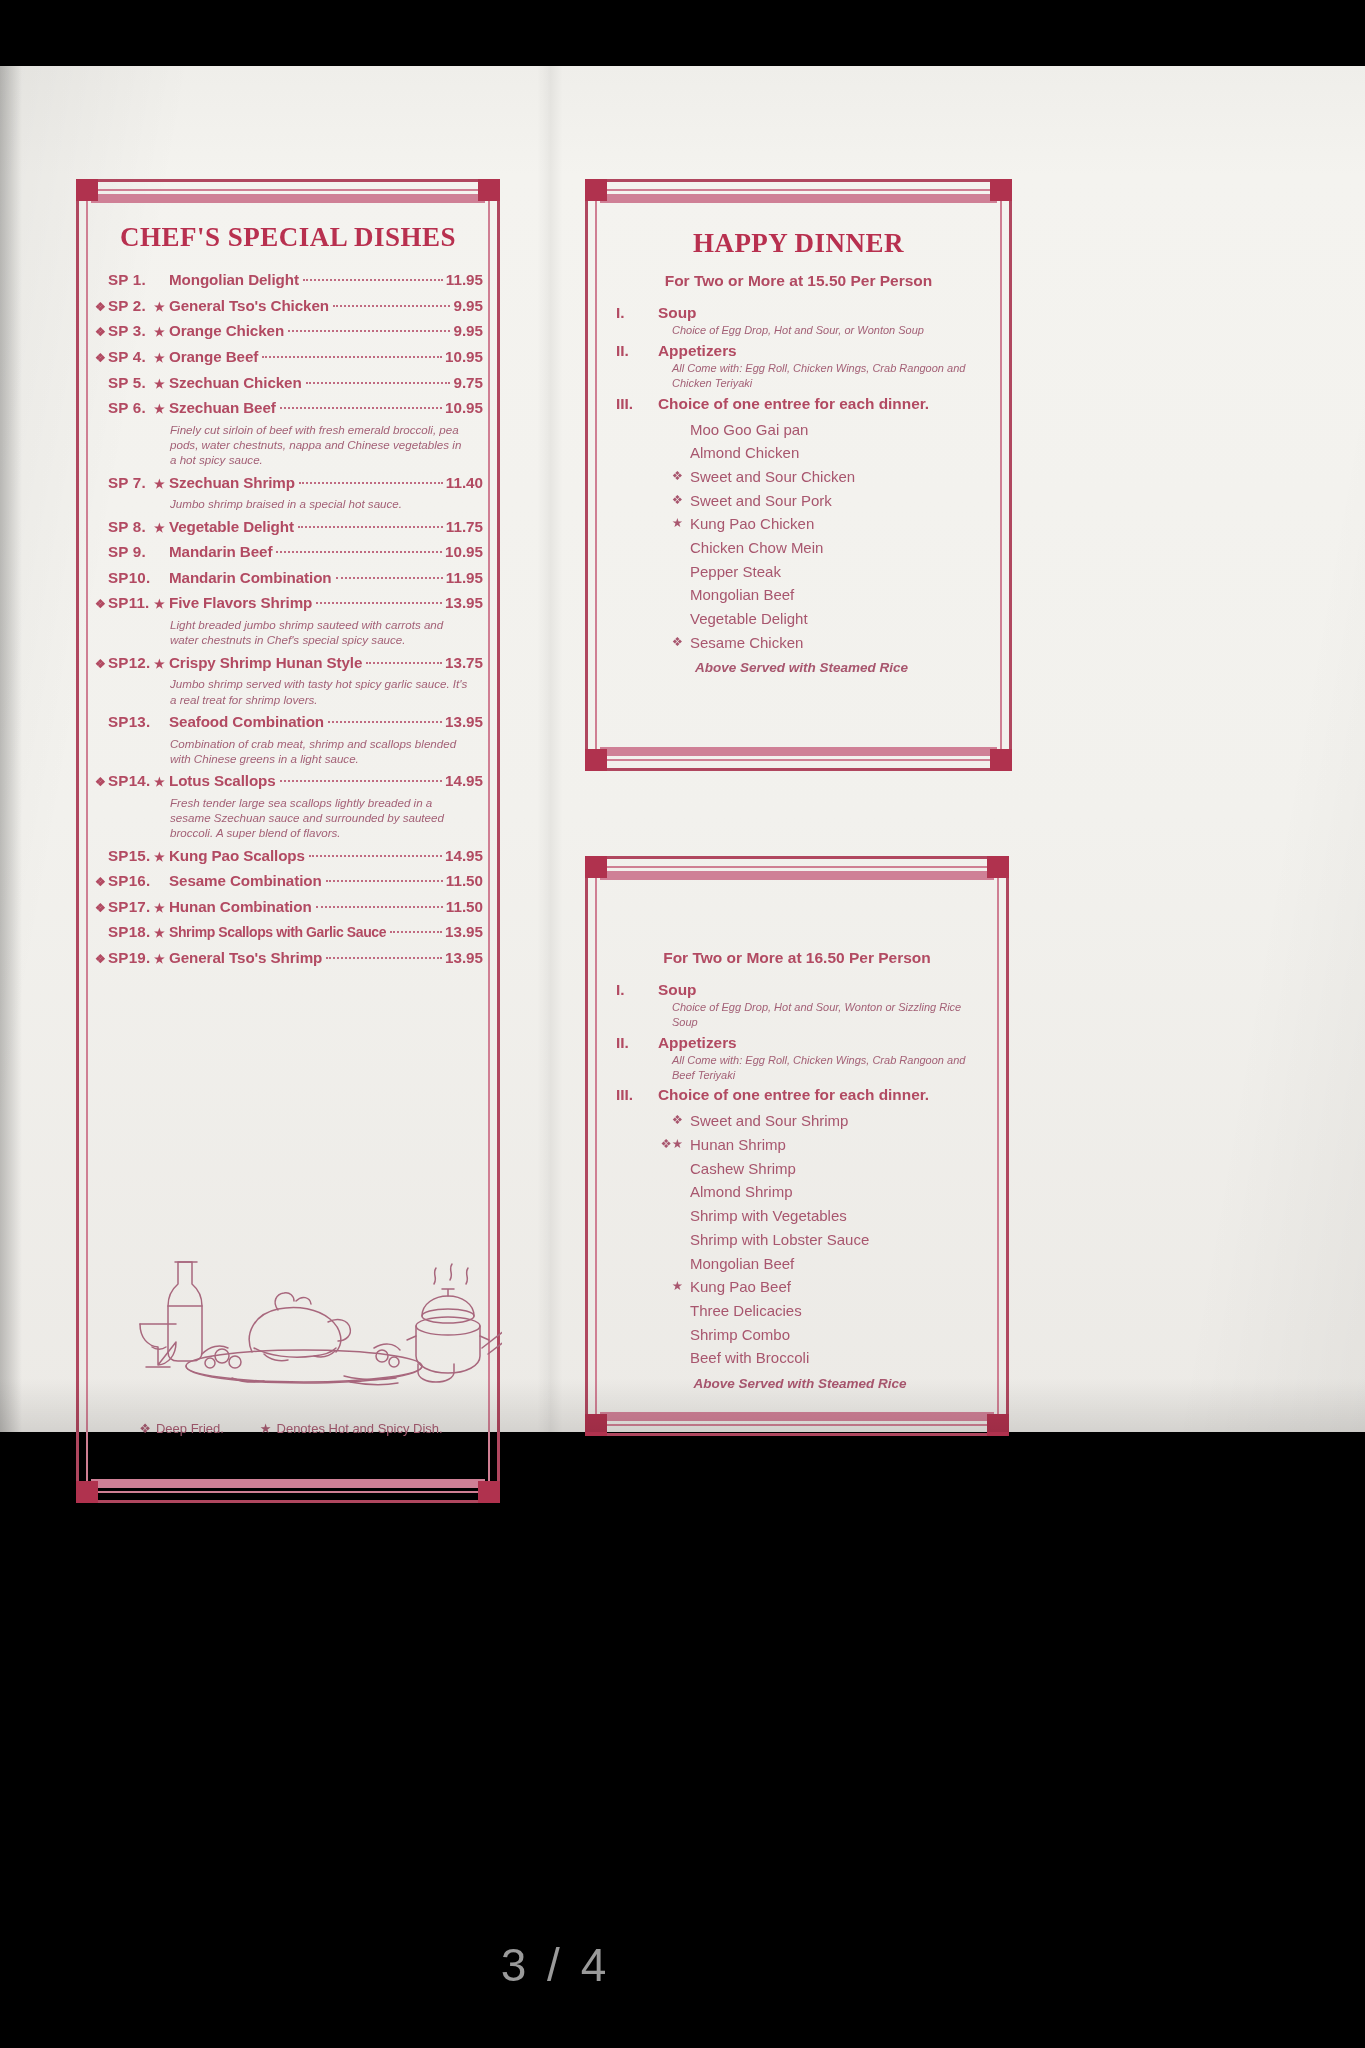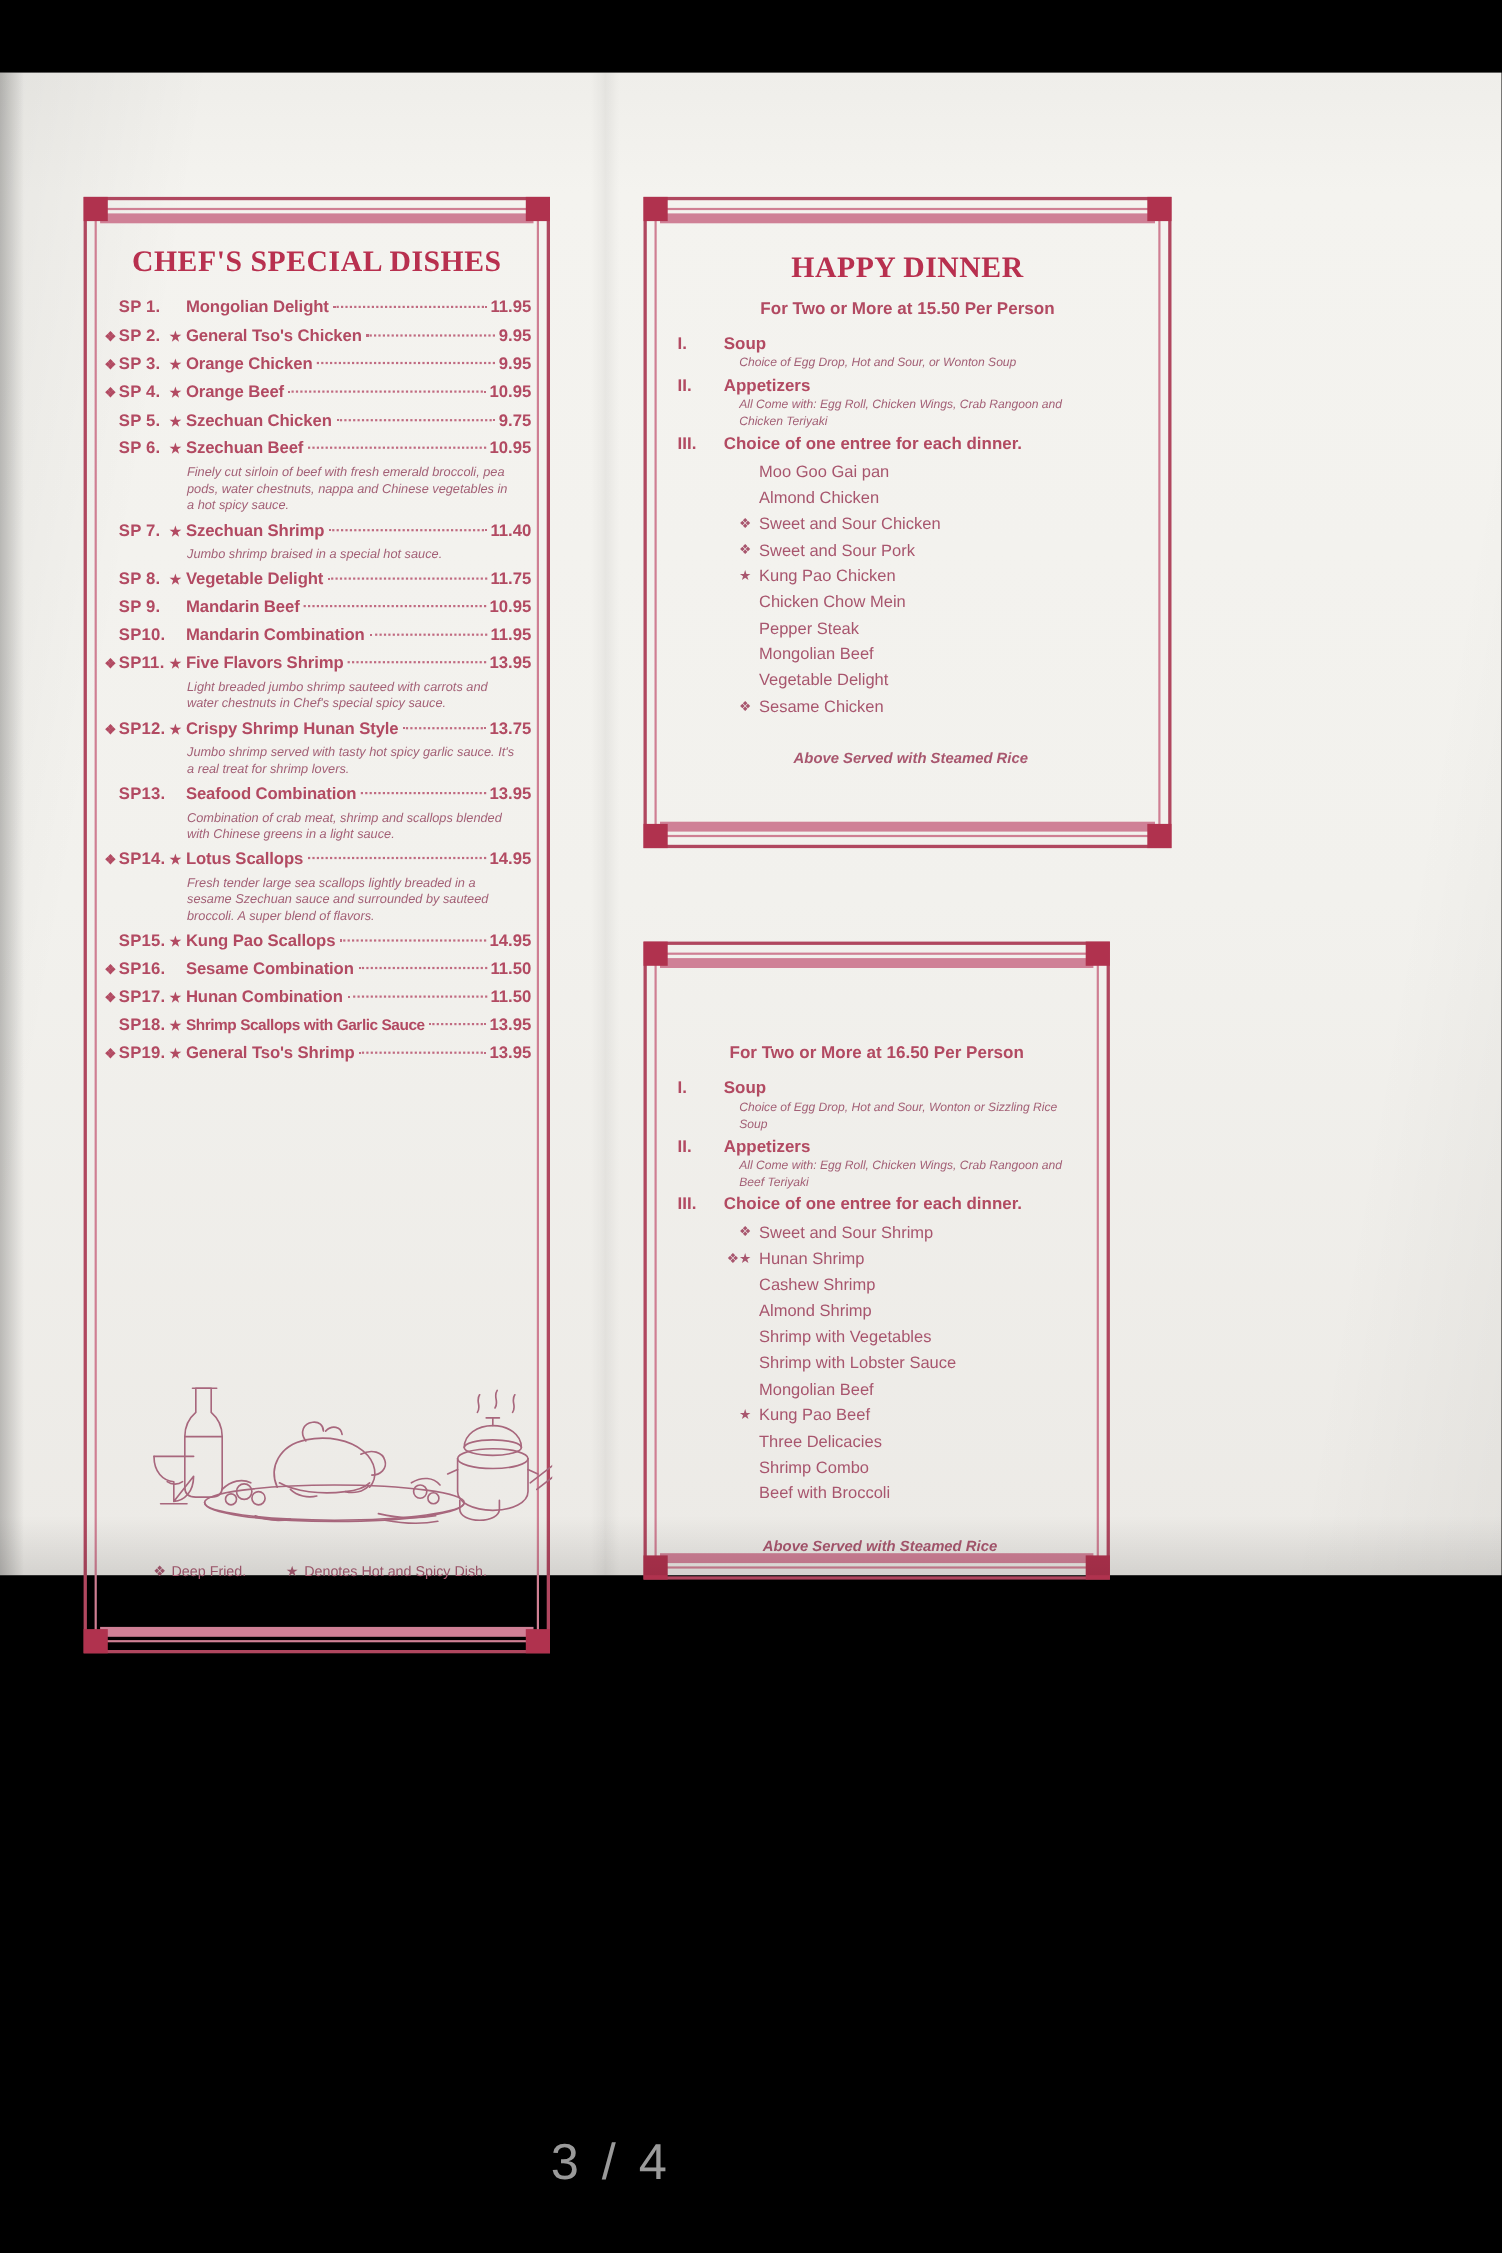--- a/index.html
+++ b/index.html
@@ -185,21 +185,21 @@
     justify-content: center;
     gap: 36px;
     font-size: 13px;
     color: #a85c72;
   }
   .legend-item { display: flex; align-items: center; gap: 5px; white-space: nowrap; }
 
   
   #happy-panel {
     left: 585px; top: 113px;
-    width: 480px; height: 592px;
+    width: 427px; height: 592px;
   }
   #house-panel {
     left: 585px; top: 790px;
     width: 424px; height: 580px;
   }
   .dinner-title {
     position: absolute;
     left: 0; right: 0; top: 46px;
     text-align: center;
     font-family: "Liberation Serif", serif;
@@ -252,21 +252,21 @@
     line-height: 1.58;
   }
   .entree .marks {
     flex: 0 0 30px;
     font-size: 12.5px;
     text-align: right;
     padding-right: 7px;
     white-space: nowrap;
   }
   .served-note {
-    margin-top: 28px;
+    margin-top: 6px;
     text-align: center;
     font-style: italic;
     font-weight: bold;
     font-size: 13.5px;
     color: #a8566e;
   }
 </style>
 </head>
 <body>
 

